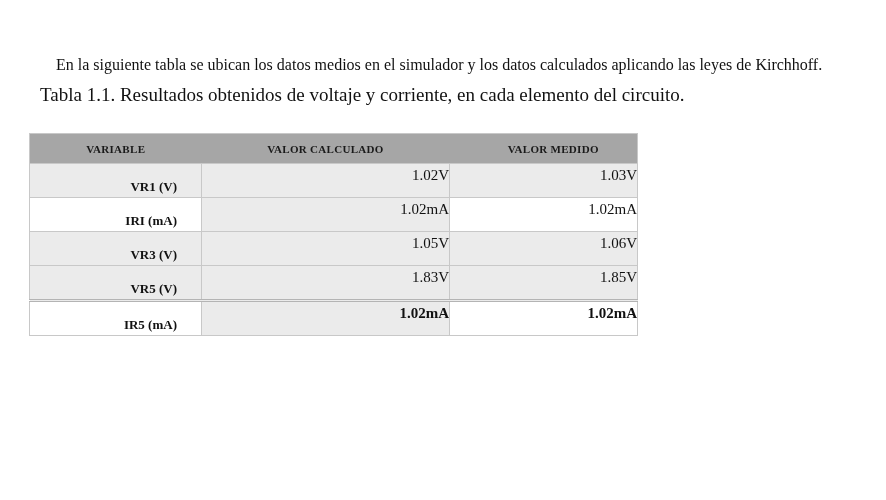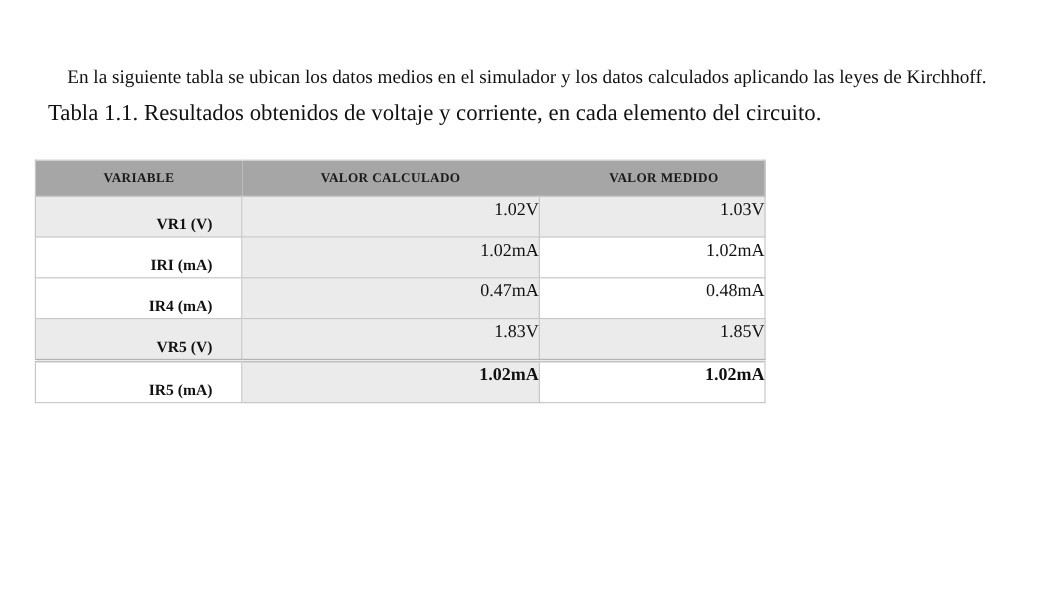--- a/index.html
+++ b/index.html
@@ -73,24 +73,24 @@
     <tr class="gray">
       <td class="var">VR1 (V)</td>
       <td class="calc">1.02V</td>
       <td class="meas">1.03V</td>
     </tr>
     <tr class="white">
       <td class="var">IRI (mA)</td>
       <td class="calc">1.02mA</td>
       <td class="meas">1.02mA</td>
     </tr>
-    <tr class="white">
-      <td class="var">IR4 (mA)</td>
-      <td class="calc">0.47mA</td>
-      <td class="meas">0.48mA</td>
+    <tr class="gray">
+      <td class="var">VR3 (V)</td>
+      <td class="calc">1.05V</td>
+      <td class="meas">1.06V</td>
     </tr>
     <tr class="gray">
       <td class="var">VR5 (V)</td>
       <td class="calc">1.83V</td>
       <td class="meas">1.85V</td>
     </tr>
     <tr class="white last">
       <td class="var">IR5 (mA)</td>
       <td class="calc">1.02mA</td>
       <td class="meas">1.02mA</td>

